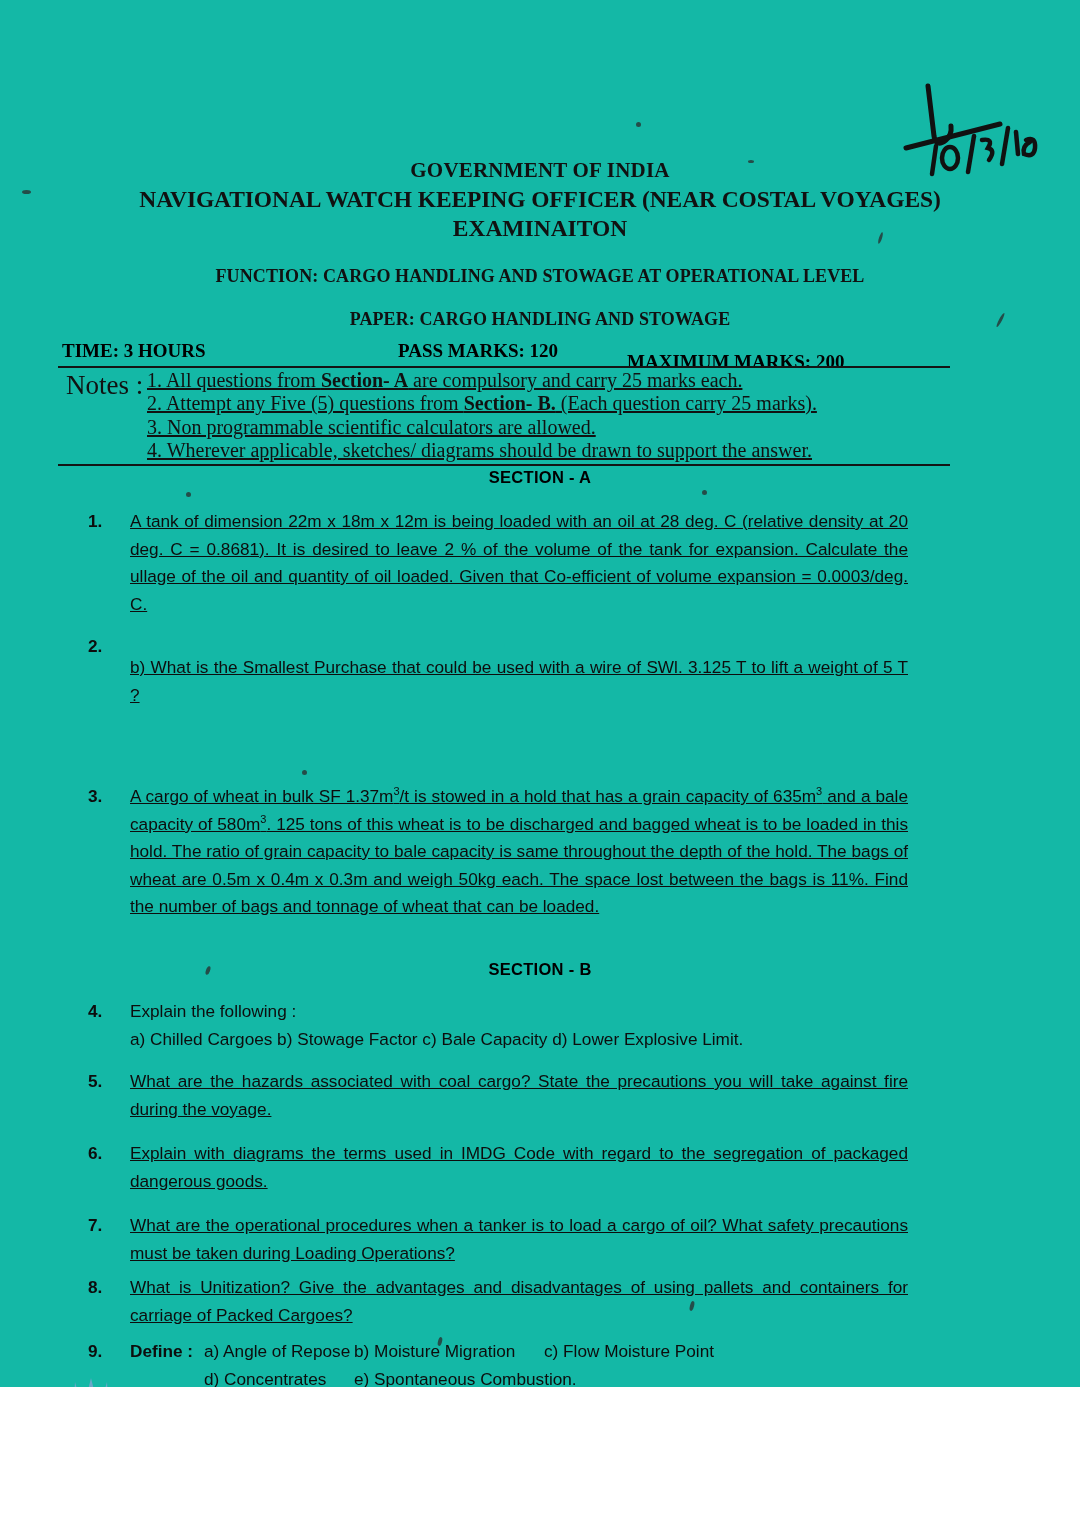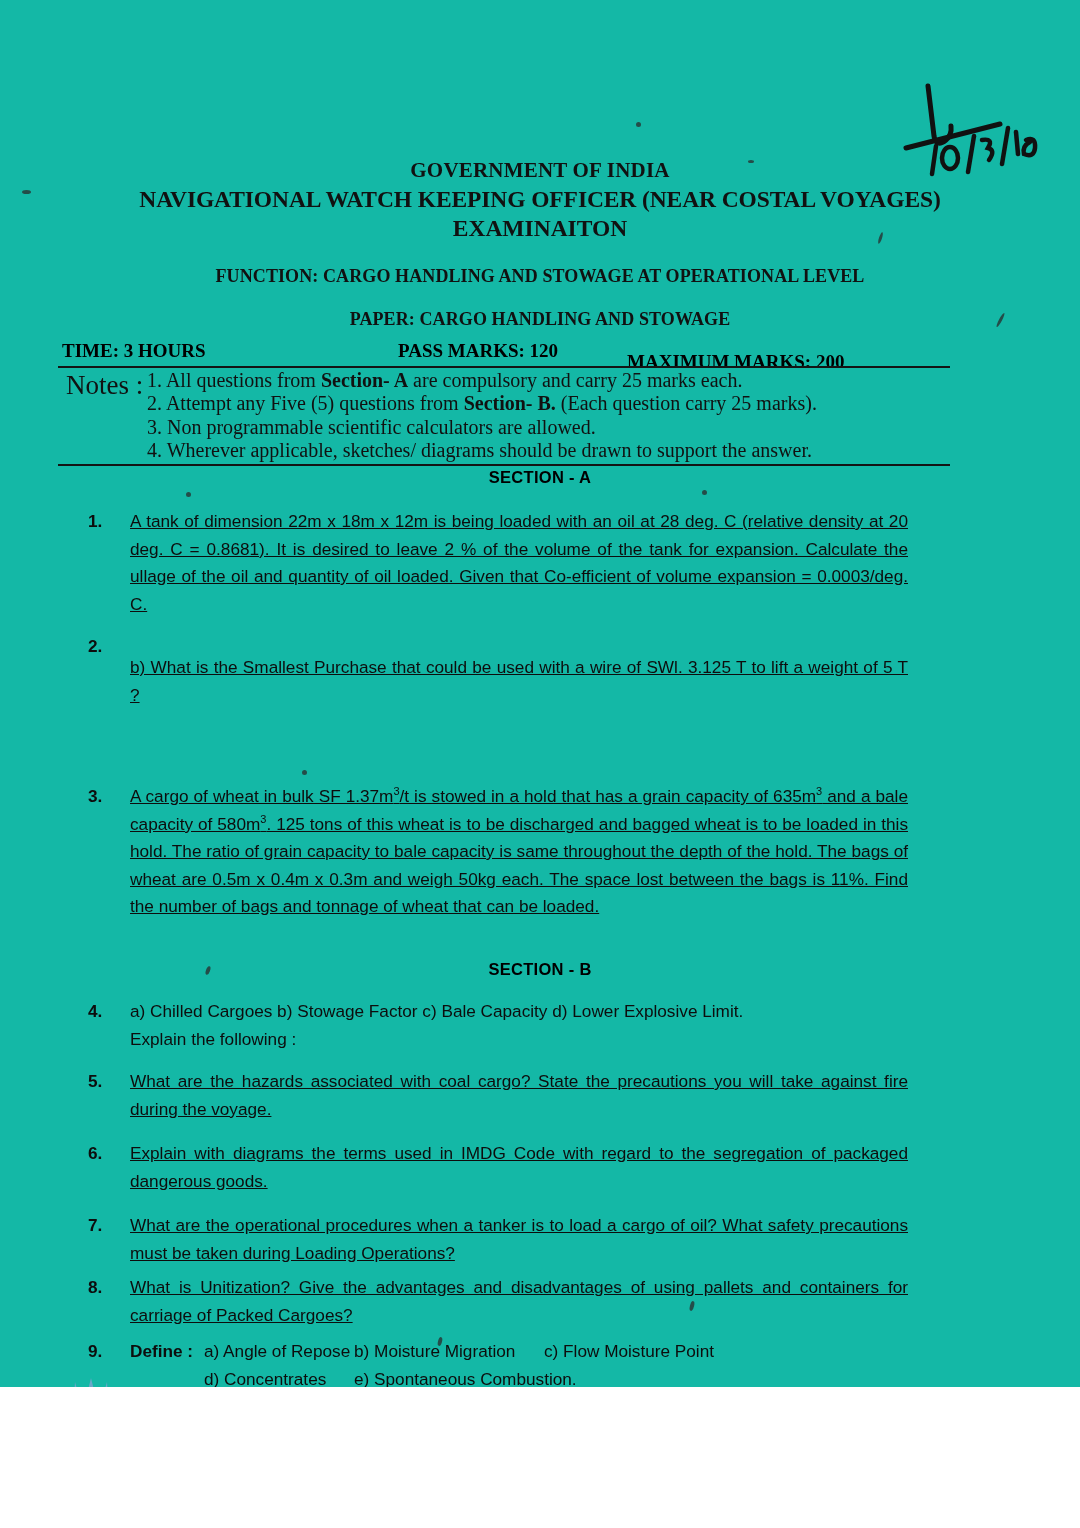--- a/index.html
+++ b/index.html
@@ -106,20 +106,21 @@
   }
   .notes-label {
     position: absolute;
     left: 0;
     top: 1px;
     font-size: 27px;
     text-align: center;
   }
   .notes-list {
     margin-left: 81px;
+    text-decoration: underline;
   }
   .note-line {
     line-height: 23.4px;
     white-space: nowrap;
   }
   .note-line b { font-weight: bold; }
 
   
   .section-hdr {
     position: absolute;
@@ -277,22 +278,22 @@
 
   <div class="q" style="top:783px;">
     <span class="q-num">3.</span>
     <div class="q-body just"><span>A cargo of wheat in bulk SF 1.37m</span><sup>3</sup><span>/t is stowed in a hold that has a grain capacity of 635m</span><sup>3</sup><span> and a bale capacity of 580m</span><sup>3</sup><span>. 125 tons of this wheat is to be discharged and bagged wheat is to be loaded in this hold. The ratio of grain capacity to bale capacity is same throughout the depth of the hold. The bags of wheat are 0.5m x 0.4m x 0.3m and weigh 50kg each. The space lost between the bags is 11%. Find the number of bags and tonnage of wheat that can be loaded.</span></div>
   </div>
 
   <div class="section-hdr sec-b">SECTION - B</div>
 
   <div class="q" style="top:998px;">
     <span class="q-num">4.</span>
+    <div class="q-body">Explain the following :</div>
     <div class="q-body">a) Chilled Cargoes b) Stowage Factor  c) Bale Capacity  d) Lower Explosive Limit.</div>
-    <div class="q-body">Explain the following :</div>
   </div>
 
   <div class="q" style="top:1068px;">
     <span class="q-num">5.</span>
     <div class="q-body just">What are the hazards associated with coal cargo? State the precautions you will take against fire during the voyage.</div>
   </div>
 
   <div class="q" style="top:1140px;">
     <span class="q-num">6.</span>
     <div class="q-body just">Explain with diagrams the terms used in IMDG Code with regard to the segregation of packaged dangerous goods.</div>

